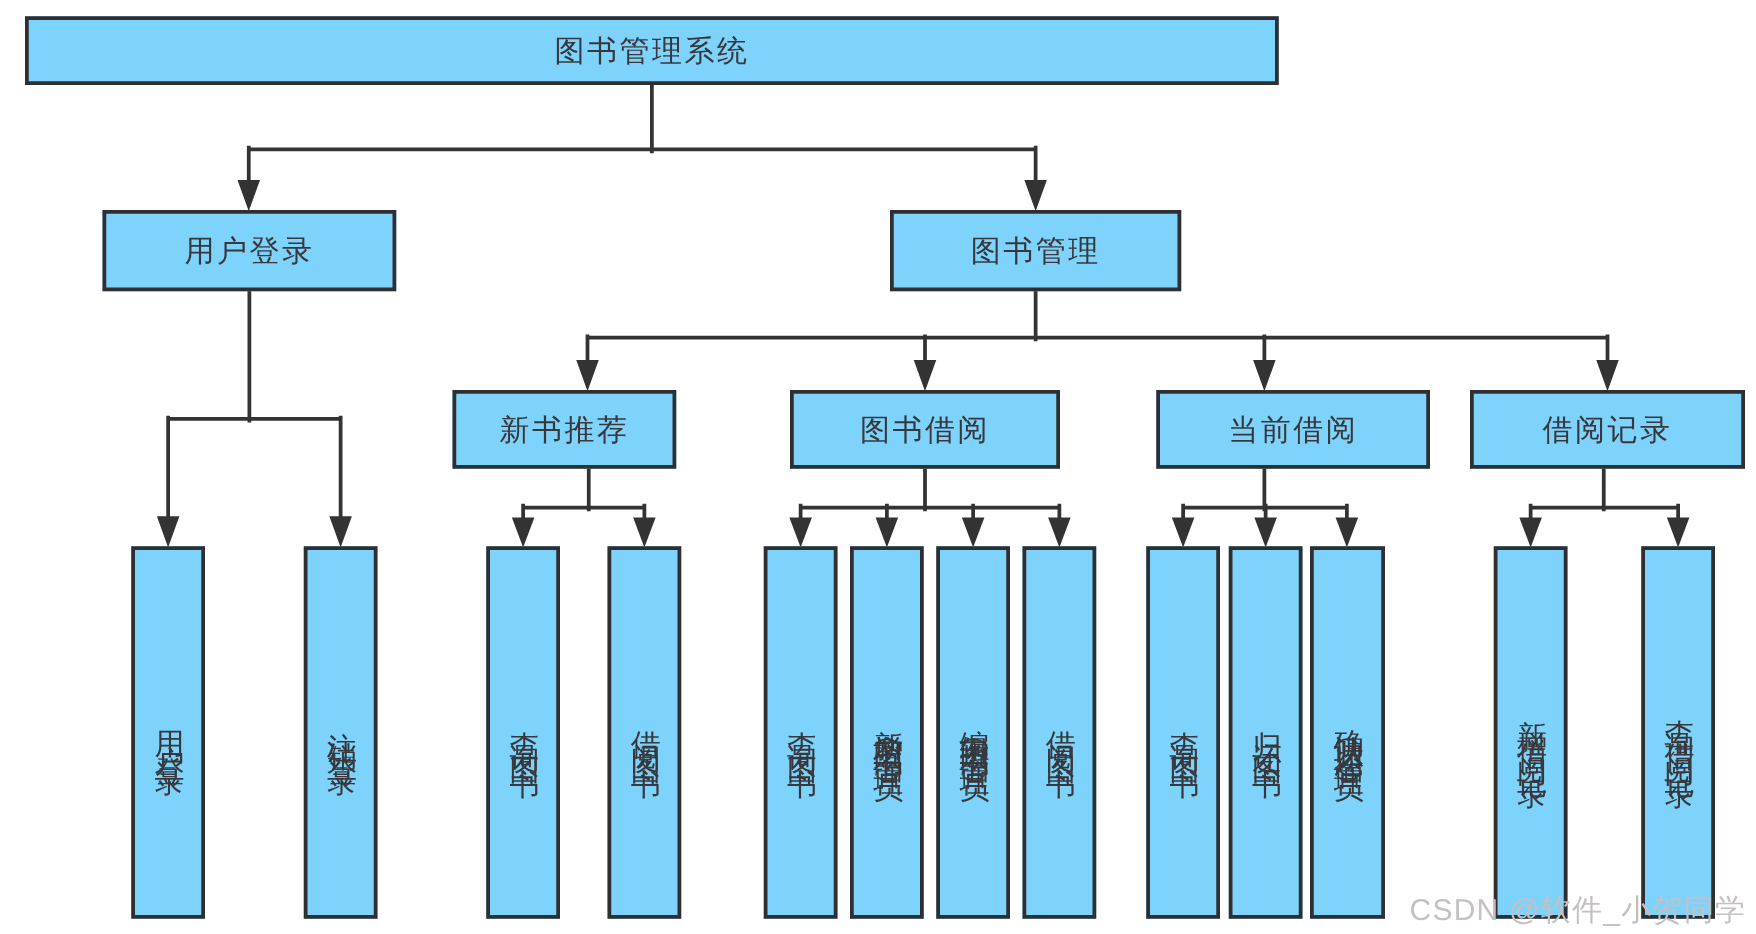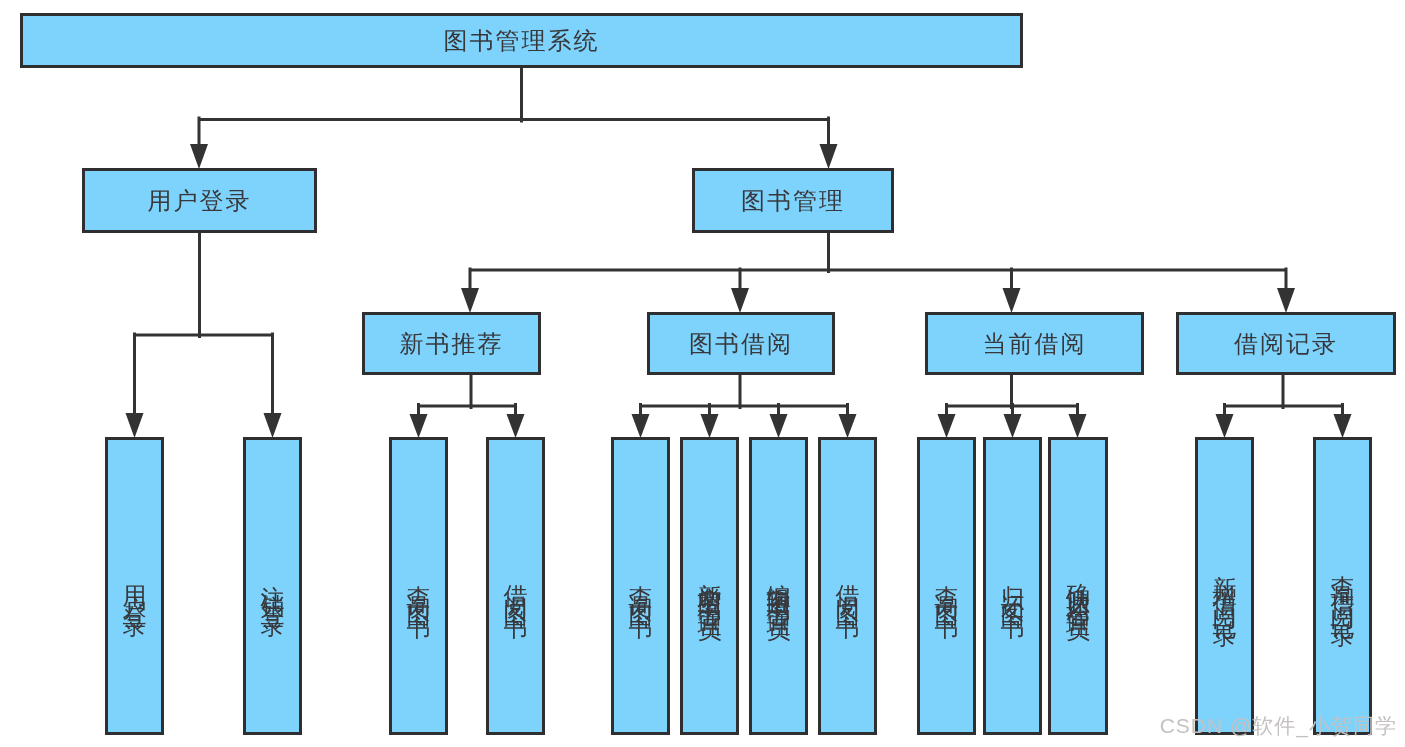--- a/index.html
+++ b/index.html
@@ -51,21 +51,21 @@
     font-size: 24px;
     line-height: 1;
     letter-spacing: 10px;
     white-space: nowrap;
   }
   .vtext.tight { letter-spacing: 5px; }
   #watermark {
     position: absolute;
     top: 712px;
     right: 8px;
-    font-size: 21px;
+    font-size: 24px;
     letter-spacing: 1px;
     color: #c6c1c1;
     z-index: 5;
     white-space: nowrap;
   }
 </style>
 </head>
 <body>
 
 <div id="canvas">
@@ -115,28 +115,28 @@
          M1333.5 414 H1351.5 L1342.5 438 Z"></path>
   </svg>
 
   <div class="box root-box">
     <span class="hlabel">图书管理系统</span>
   </div>
 
   <div class="box l2-box" style="left:82px; width:235px;">
     <span class="hlabel">用户登录</span>
   </div>
-  <div class="box l2-box" style="left:692px; width:202px;">
+  <div class="box l2-box" style="left:712px; width:233px;">
     <span class="hlabel">图书管理</span>
   </div>
 
   <div class="box l3-box" style="left:362px; width:179px;">
     <span class="hlabel">新书推荐</span>
   </div>
-  <div class="box l3-box" style="left:632px; width:188px;margin-left:15px;">
+  <div class="box l3-box" style="left:632px; width:216px;">
     <span class="hlabel">图书借阅</span>
   </div>
   <div class="box l3-box" style="left:925px; width:219px;">
     <span class="hlabel">当前借阅</span>
   </div>
   <div class="box l3-box" style="left:1176px; width:220px;">
     <span class="hlabel">借阅记录</span>
   </div>
 
   <div class="box leaf" style="left:105px;">

